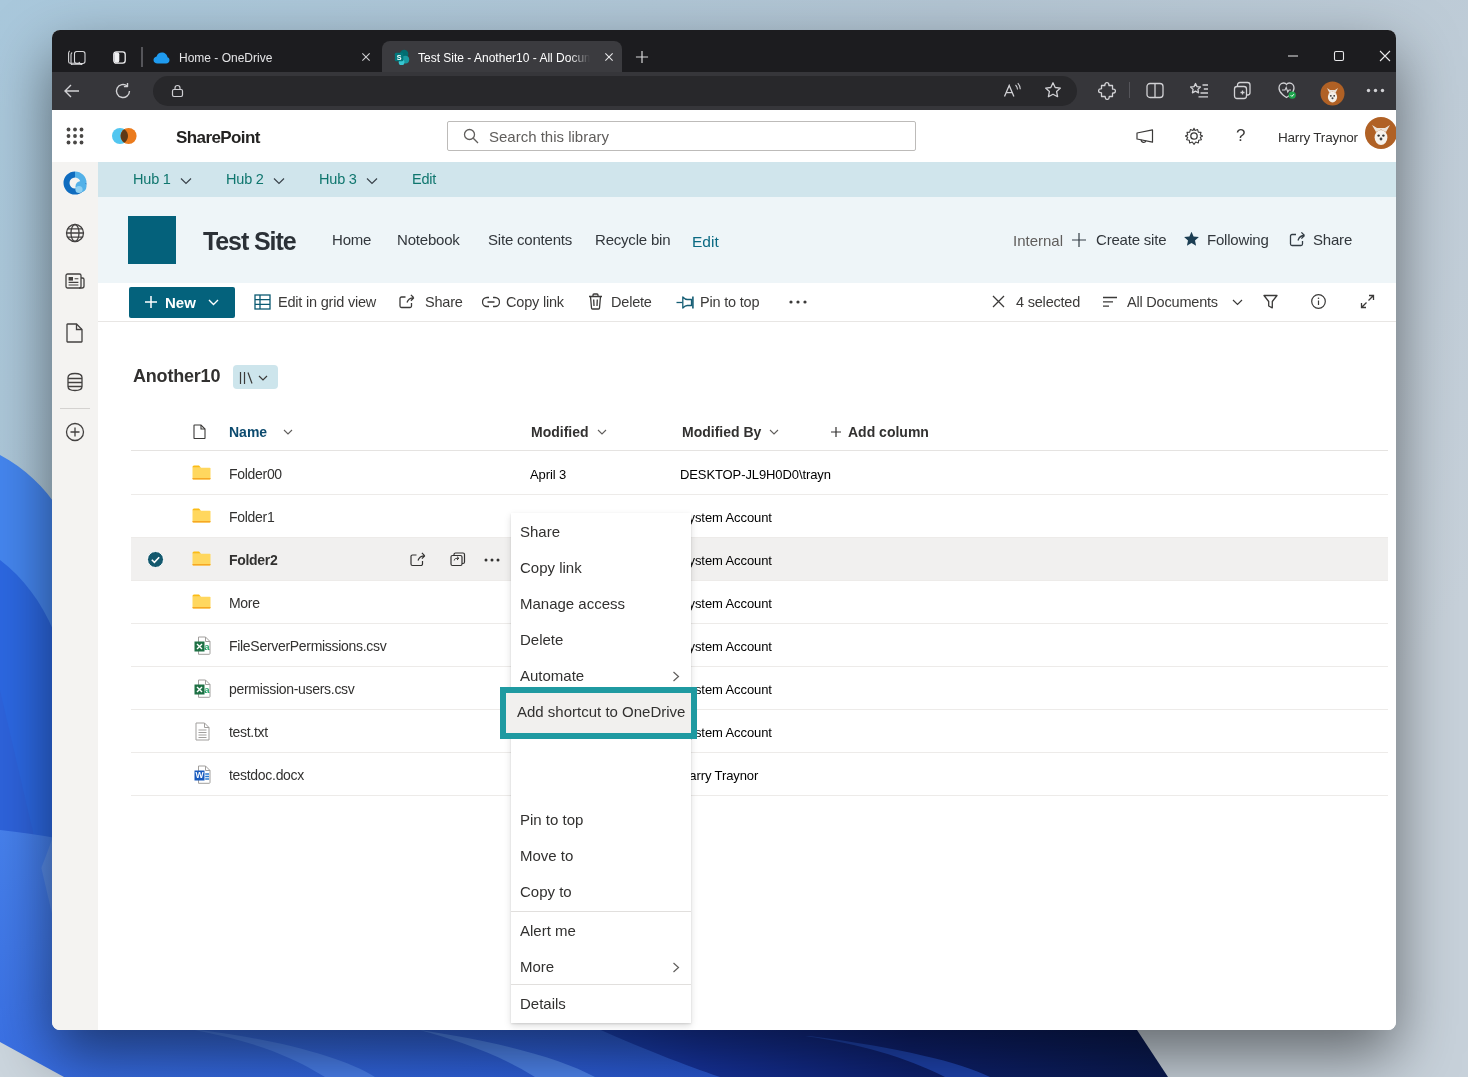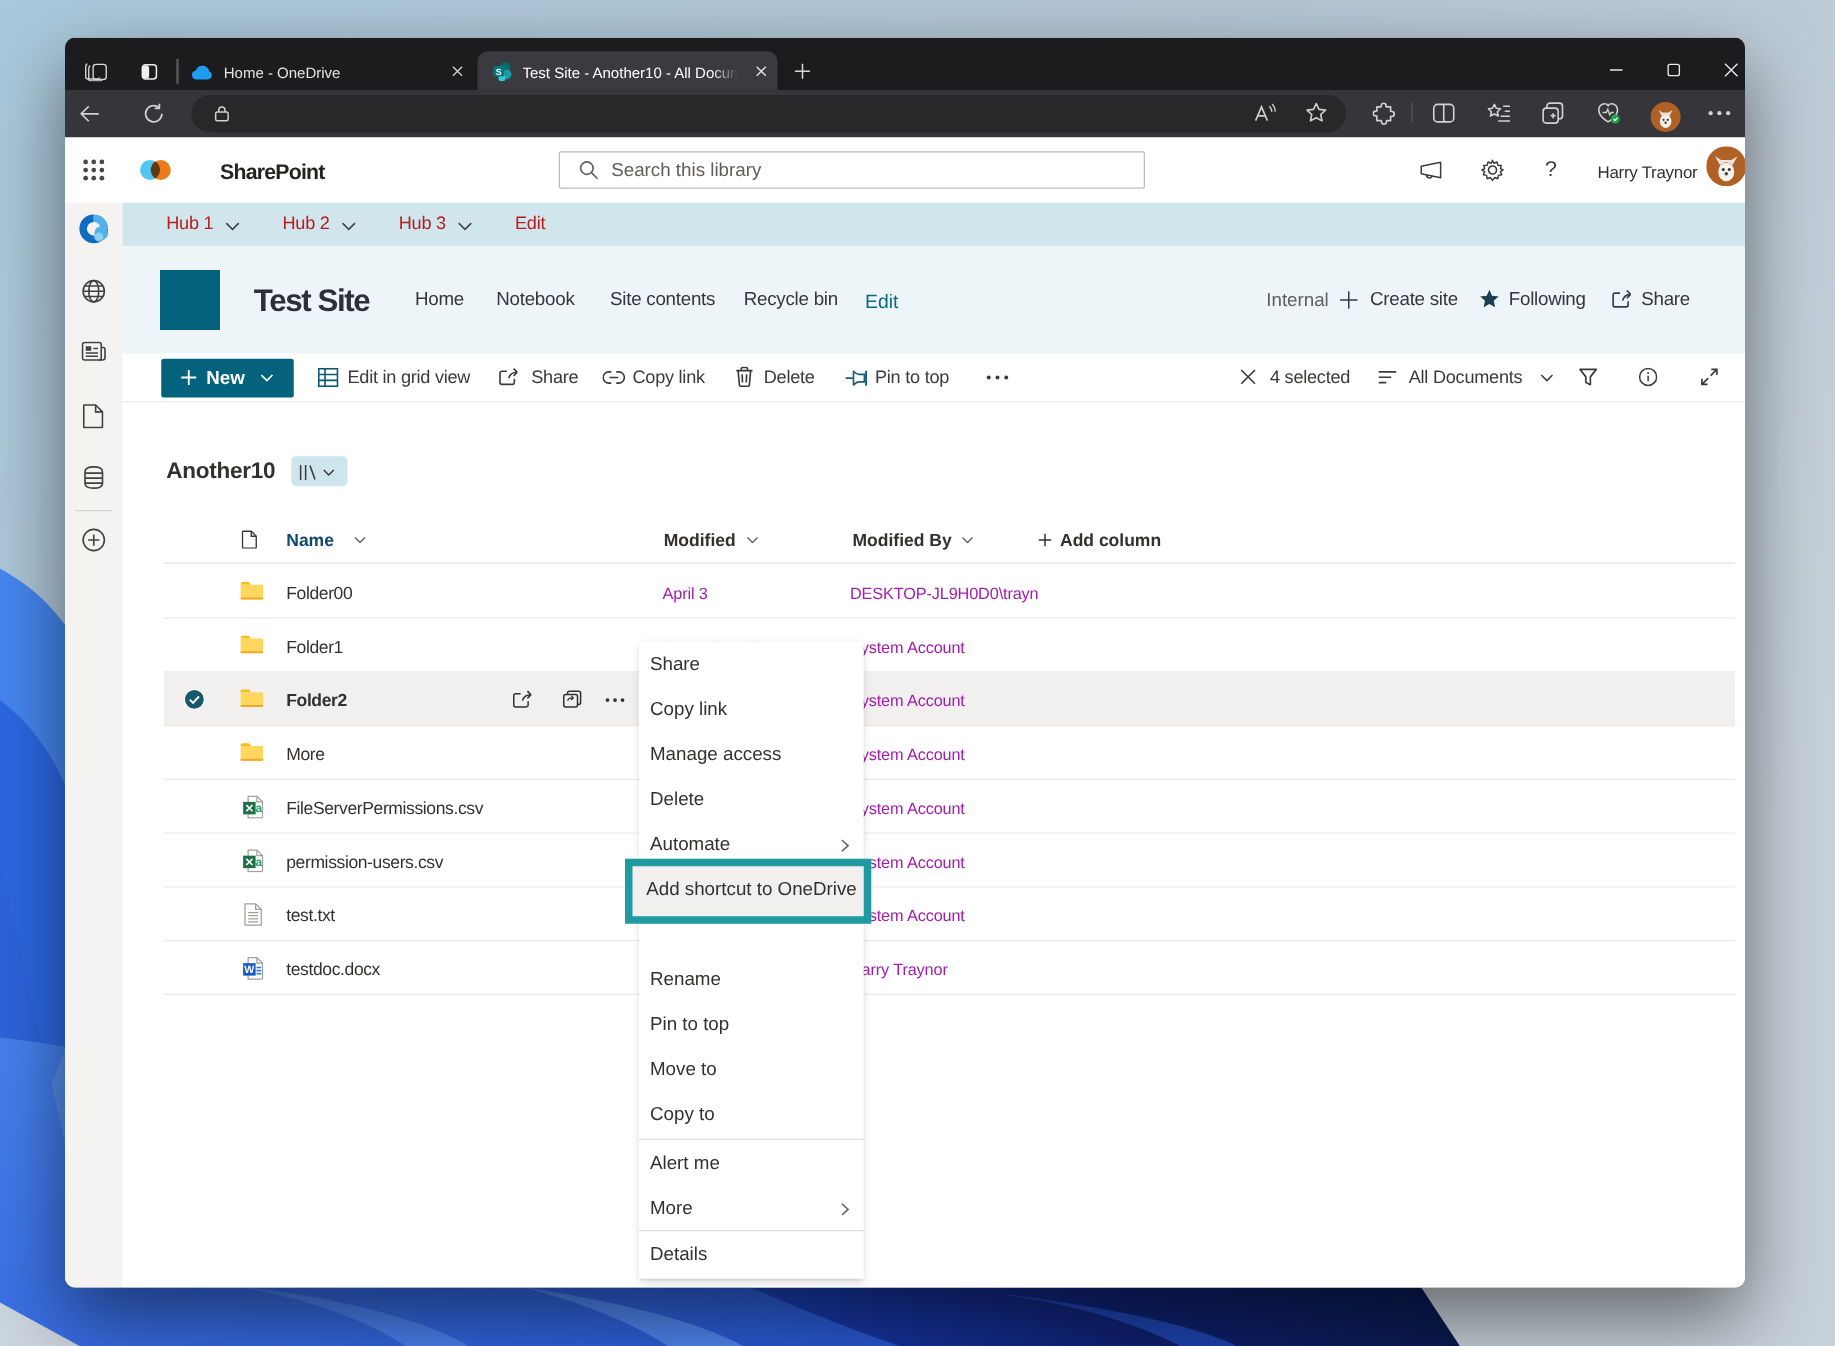--- a/index.html
+++ b/index.html
@@ -15,24 +15,24 @@
 .tabtxt{font-size:12px;color:#e4e4e6;letter-spacing:0}
 #atab{position:absolute;left:330px;top:11px;width:240px;height:31px;background:#3b3b3f;border-radius:8px 8px 0 0}
 #suite{position:absolute;left:0;top:80px;width:1344px;height:52px;background:#fff}
 #sidebar{position:absolute;left:0;top:132px;width:46px;height:868px;background:#f4f3f1}
 #hubbar{position:absolute;left:46px;top:132px;width:1298px;height:35px;background:#d0e5ec}
 #siteband{position:absolute;left:46px;top:167px;width:1298px;height:86px;background:#eef5f8}
 #cmdbar{position:absolute;left:46px;top:253px;width:1298px;height:39px;background:#fff;border-bottom:1px solid #e8e6e4}
 #content{position:absolute;left:46px;top:292px;width:1298px;height:708px;background:#fff}
 .url{font-size:14px;color:#9d9da2}
 .urlw{color:#f4f4f4}
-.hubtxt{font-size:14.5px;color:#b91c1c;letter-spacing:-0.2px}
+.hubtxt{font-size:14.5px;color:#0f766e;letter-spacing:-0.2px}
 .navtxt{font-size:15px;color:#32373c;letter-spacing:-0.2px}
 .cmdtxt{font-size:14.5px;color:#3b3a39;letter-spacing:-0.2px}
-.gtxt{font-size:13px;color:#a21caf;letter-spacing:-0.1px}
+.gtxt{font-size:13px;color:#000000;letter-spacing:-0.1px}
 .ntxt{font-size:14px;color:#323130;letter-spacing:-0.3px}
 .row{position:absolute;left:79px;width:1257px;height:43px;border-bottom:1px solid #edebe9}
 svg{display:block}
 #menu{position:absolute;left:459px;top:483px;width:180px;height:510px;background:#fff;box-shadow:0 3.2px 7.2px rgba(0,0,0,.132),0 0.6px 1.8px rgba(0,0,0,.108);z-index:5}
 .mi{position:absolute;left:0;width:180px;height:36px;line-height:36px;padding-left:9px;font-size:15px;color:#323130}
 .msep{position:absolute;left:0;width:180px;height:1px;background:#e1dfdd}
 #hl{position:absolute;left:448px;top:657px;width:197px;height:52px;border:6px solid #1f9aa1;background:#f1f0ee;z-index:6}
 </style>
 </head>
 <body>
@@ -489,21 +489,20 @@
  <div id="menu">
   <div class="mi" style="top:1px">Share</div>
   <div class="mi" style="top:37px">Copy link</div>
   <div class="mi" style="top:73px">Manage access</div>
   <div class="mi" style="top:109px">Delete</div>
   <div class="mi" style="top:145px">Automate</div>
   <svg class="abs" style="left:161px;top:158px" width="8" height="11" viewBox="0 0 8 11" fill="none" stroke="#605e5c" stroke-width="1.2">
           <path d="M1.5 1 L6.5 5.5 L1.5 10"></path>
         </svg>
   <div class="mi" style="top:181px">Add shortcut to OneDrive</div>
-  <div class="mi" style="top:253px">Rename</div>
   <div class="mi" style="top:289px">Pin to top</div>
   <div class="mi" style="top:325px">Move to</div>
   <div class="mi" style="top:361px">Copy to</div>
   <div class="msep" style="top:398px"></div>
   <div class="mi" style="top:400px">Alert me</div>
   <div class="mi" style="top:436px">More</div>
   <svg class="abs" style="left:161px;top:449px" width="8" height="11" viewBox="0 0 8 11" fill="none" stroke="#605e5c" stroke-width="1.2">
           <path d="M1.5 1 L6.5 5.5 L1.5 10"></path>
         </svg>
   <div class="msep" style="top:471px"></div>

